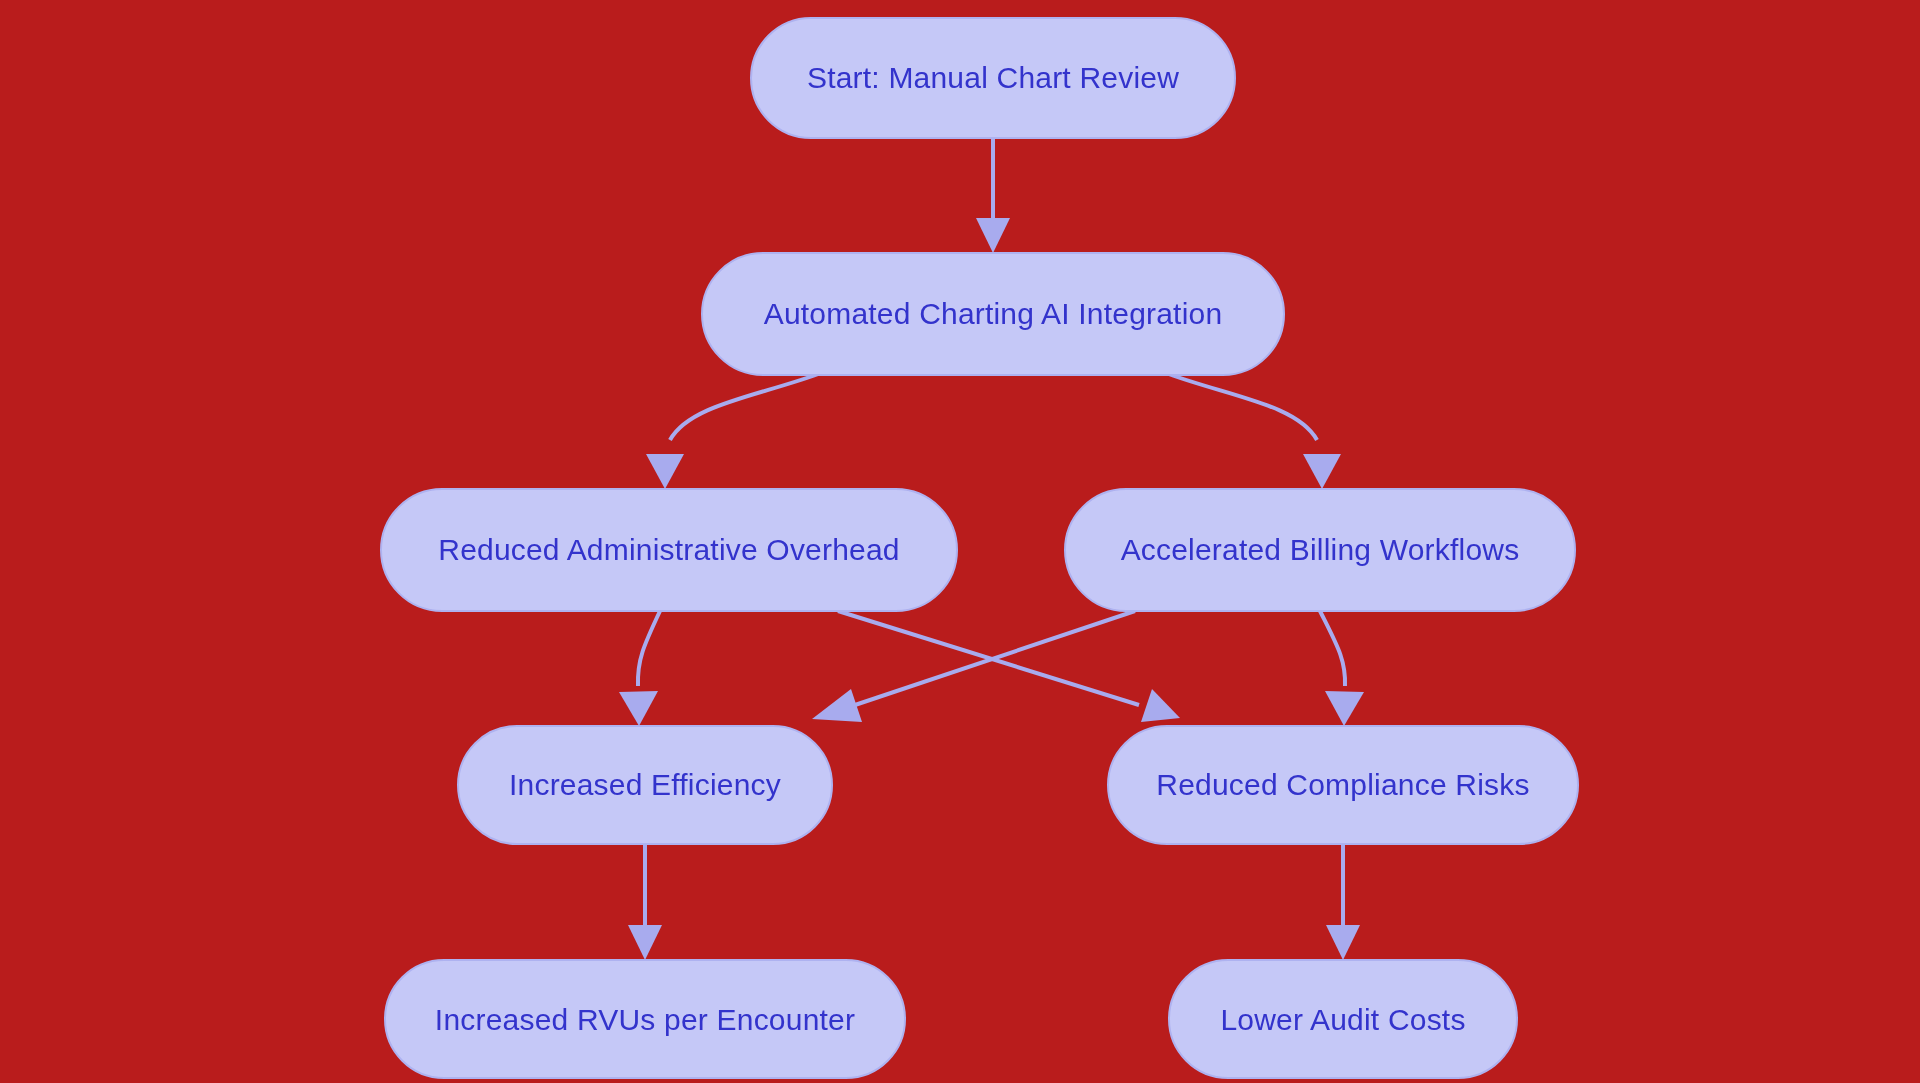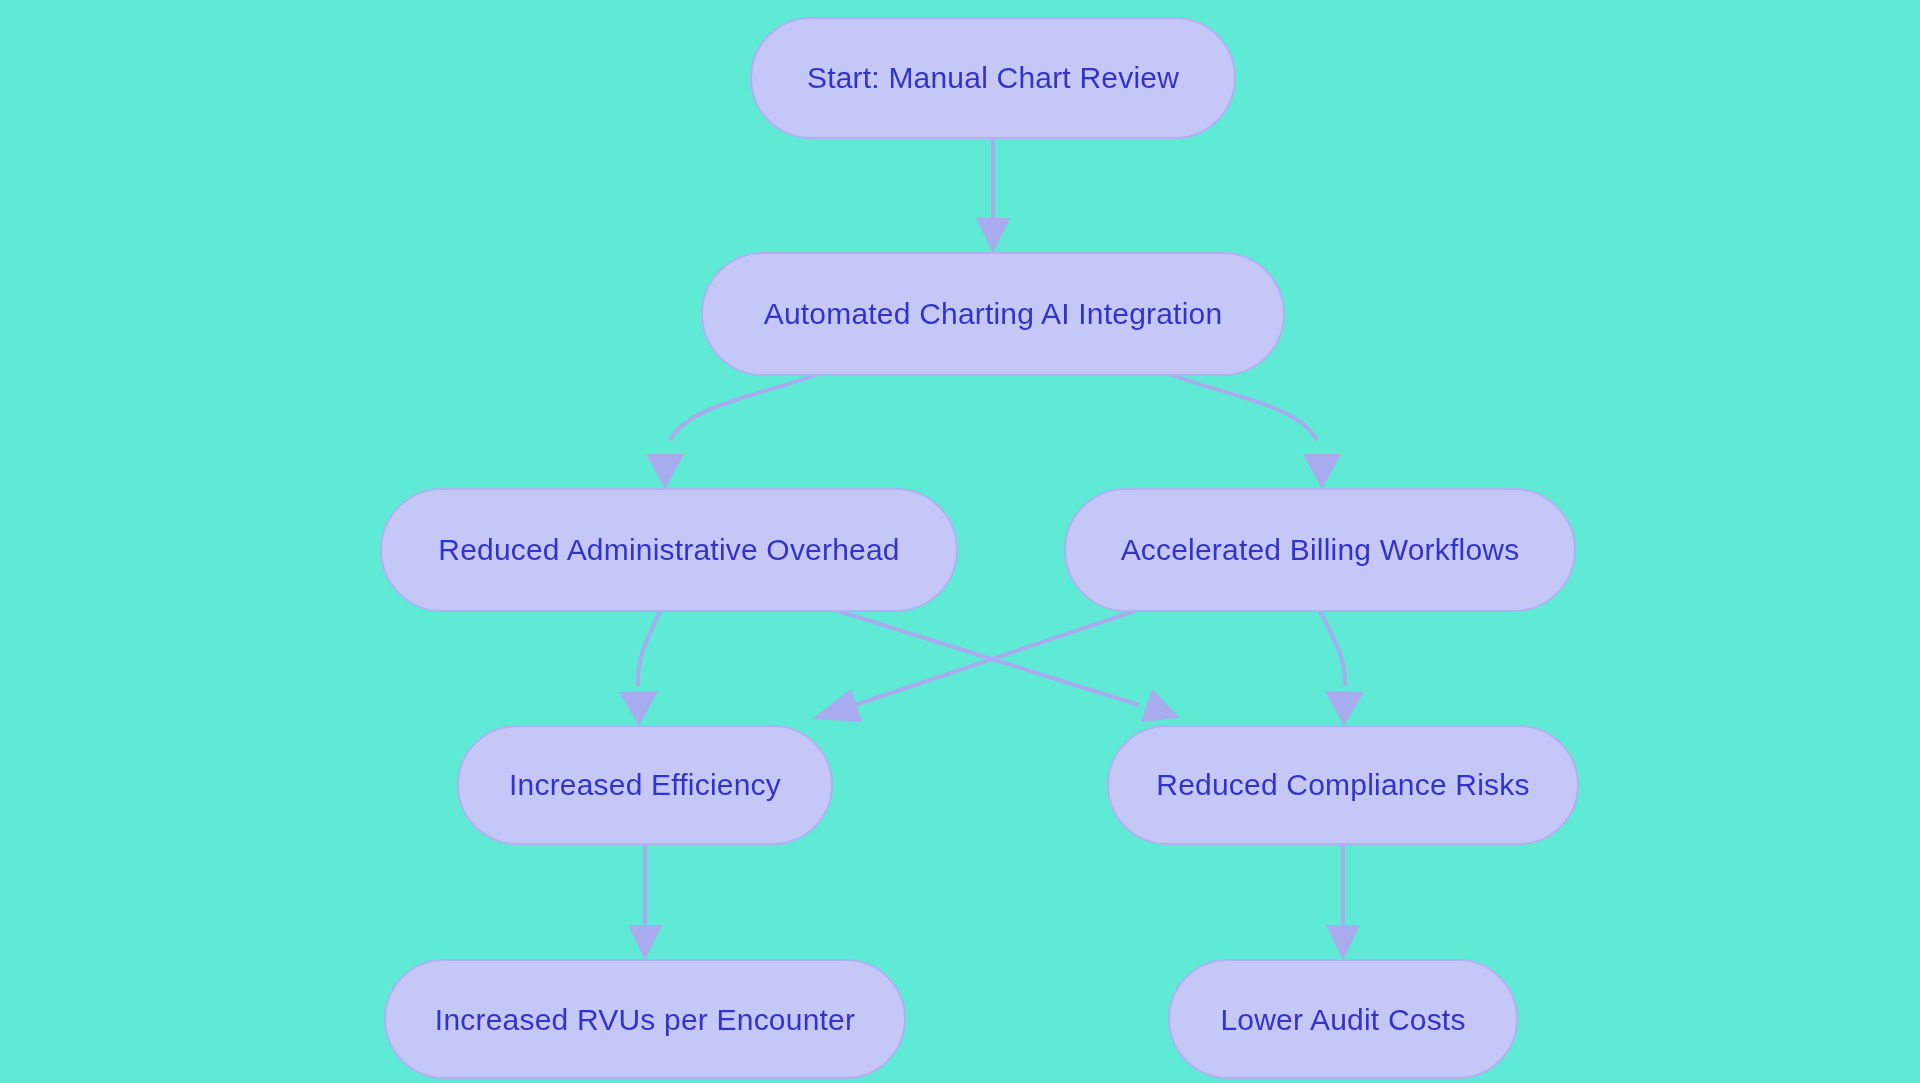--- a/index.html
+++ b/index.html
@@ -10,21 +10,21 @@
   body {
     width: 1920px;
     height: 1083px;
     overflow: hidden;
     font-family: "Liberation Sans", sans-serif;
   }
   #flowchart-root {
     position: relative;
     width: 1920px;
     height: 1083px;
-    background: #5eead4;
+    background: #b91c1c;
   }
   #flow-svg {
     position: absolute;
     top: 0;
     left: 0;
     width: 1920px;
     height: 1083px;
     display: block;
   }
   .node-shape {

